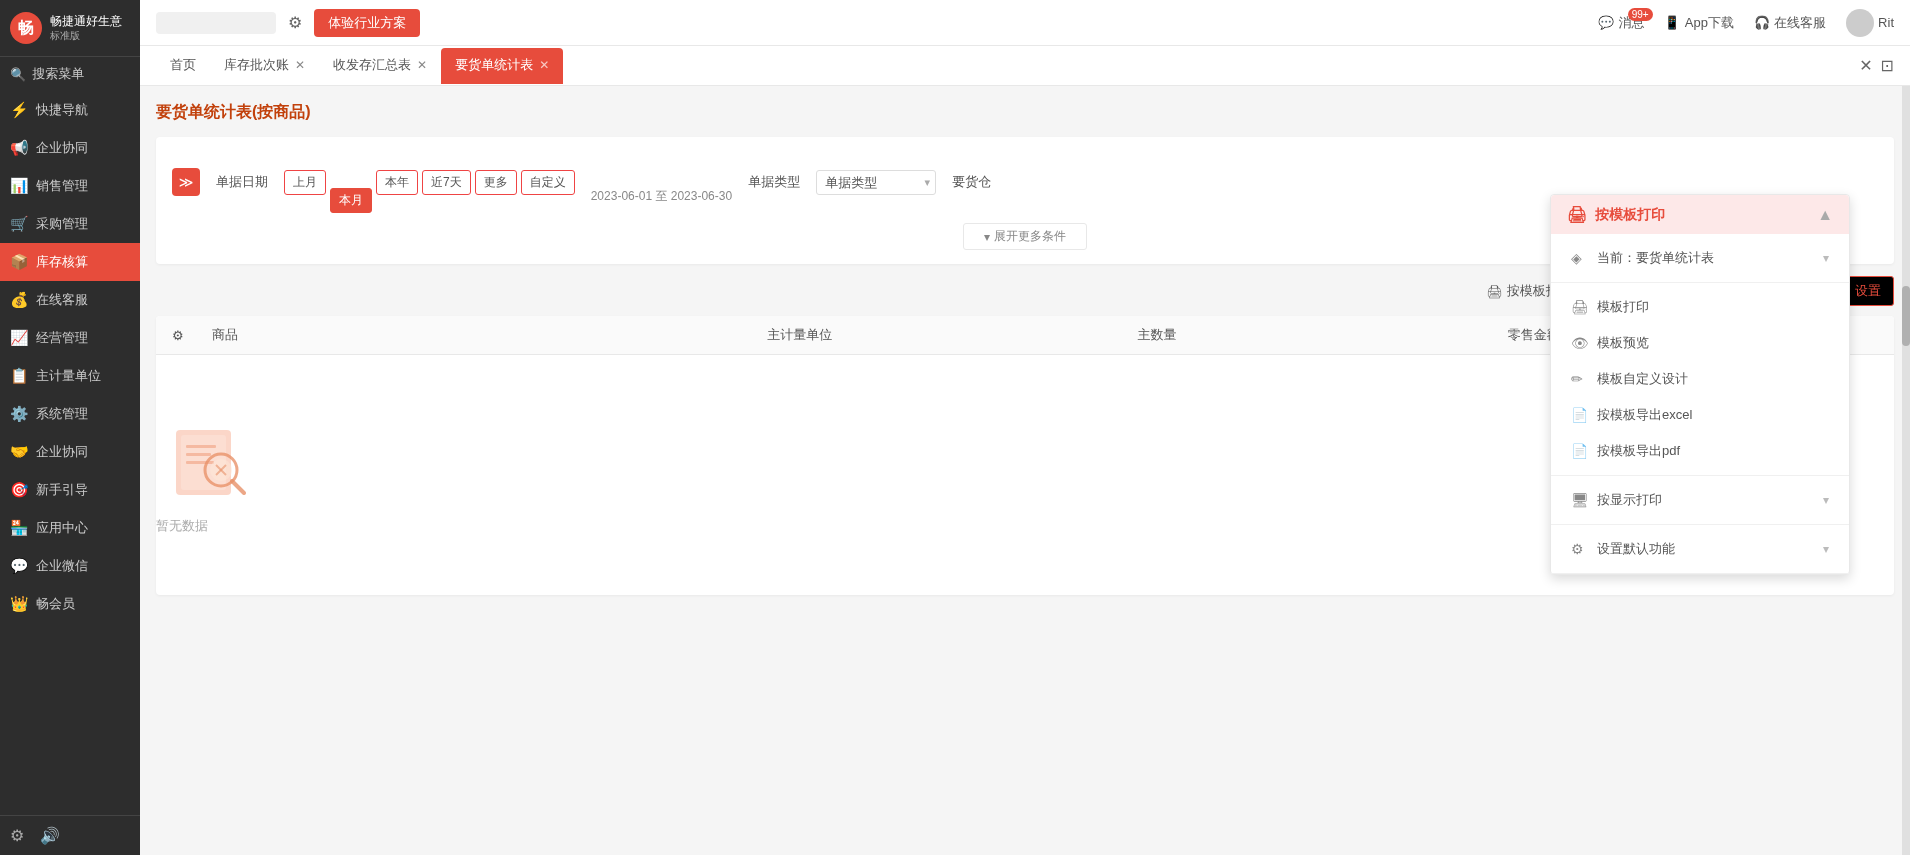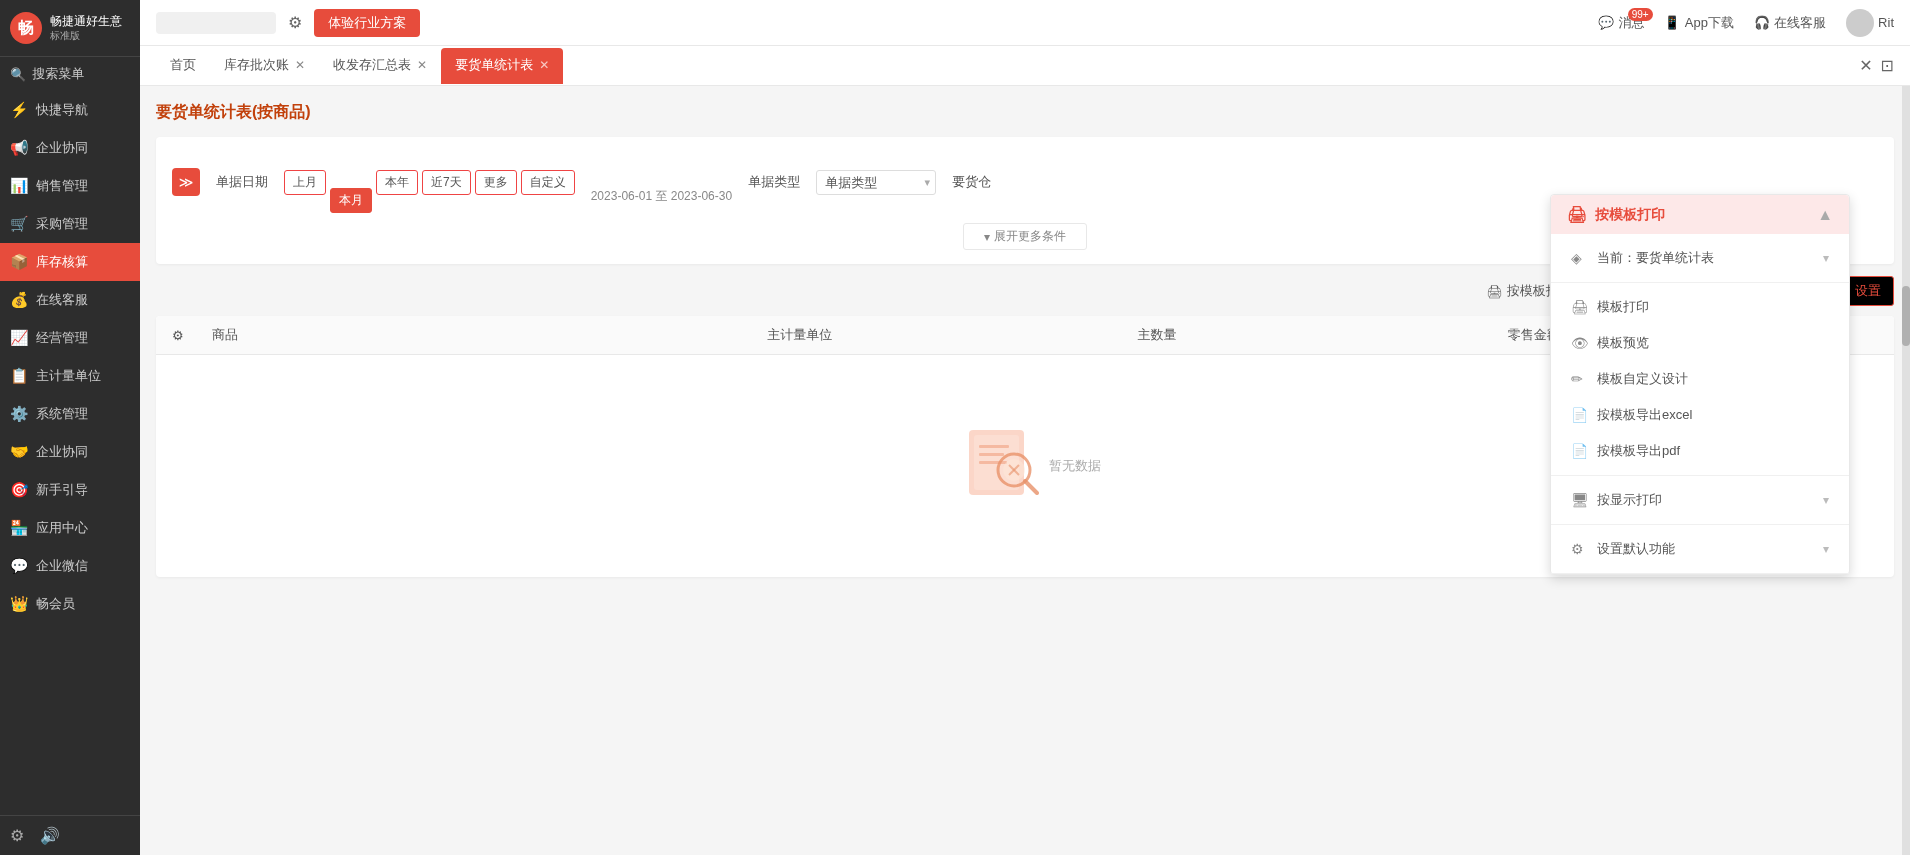--- a/index.html
+++ b/index.html
@@ -287,22 +287,21 @@
       font-weight: normal;
     }
     .th-settings { width: 40px; }
     .th-product { flex: 3; }
     .th-unit { flex: 2; }
     .th-qty { flex: 2; }
     .th-amount { flex: 2; }
 
     .table-empty {
       display: flex;
-      flex-direction: row;
-      align-items: center;
+      flex-direction: column;
       justify-content: center;
       padding: 60px 0;
     }
     .empty-icon {
       width: 100px;
       height: 90px;
       margin-bottom: 12px;
     }
     .empty-text { color: #aaa; font-size: 13px; }
     .dropdown-menu {

